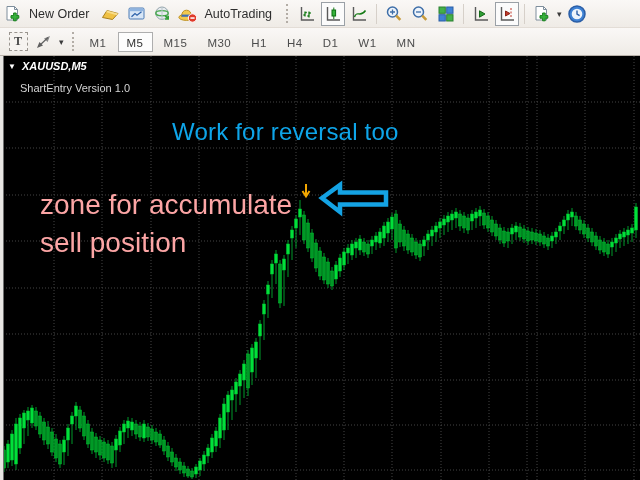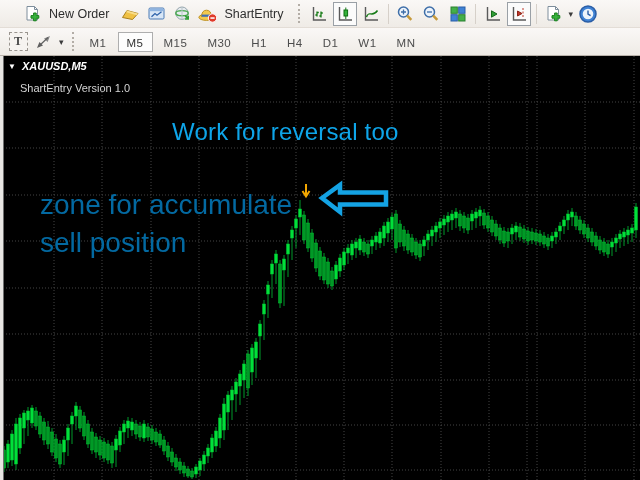--- a/index.html
+++ b/index.html
@@ -7,21 +7,21 @@
     width:640px;height:480px;position:relative;overflow:hidden;
     background:#000;font-family:"Liberation Sans",sans-serif;
     -webkit-font-smoothing:antialiased;
   }
   
   .toolbar{
     position:absolute;left:0;width:640px;height:28px;
     background:linear-gradient(#faf8f6,#efebe6);
     display:flex;align-items:center;box-sizing:border-box;
   }
-  #toolbar-main{top:0;border-bottom:1px solid #e3ddd6;padding-left:20px;}
+  #toolbar-main{top:0;border-bottom:1px solid #e3ddd6;padding-left:0;}
   #toolbar-tf{top:28px;border-bottom:1px solid #b9b2aa;padding-left:5px;}
   .tbtn{
     display:flex;align-items:center;justify-content:center;
     height:24px;min-width:24px;margin:0 1px;border:1px solid transparent;
     box-sizing:border-box;cursor:default;
   }
   .tbtn.pressed{background:#fbfbfb;border:1px solid #9aa0a6;}
   .tlabel{font-size:12.5px;color:#2e2e2e;margin:0 8px 0 3px;white-space:nowrap;}
   .sep-line{width:1px;height:20px;background:#d6d0c9;margin:0 4px;}
   .handle{width:0;height:19px;border-left:2px dotted #b3ada6;margin:0 6px;}
@@ -45,21 +45,21 @@
     display:flex;align-items:center;white-space:pre;
   }
   #chart-header .tri{font-size:8px;margin-right:6px;color:#fff;}
   #chart-header .sym{margin-right:9px;font-style:italic;}
   #indicator-label{position:absolute;top:26px;left:20px;color:#d4d4d4;font-size:11px;}
   .ann-yellow{
     position:absolute;top:62px;left:172px;color:#0ea5e9;font-size:24px;
     letter-spacing:.2px;white-space:nowrap;
   }
   .ann-blue{
-    position:absolute;top:130px;left:40px;color:#0369a1;font-size:28px;
+    position:absolute;top:130px;left:40px;color:#fca5a5;font-size:28px;
     line-height:38px;white-space:nowrap;
   }
 </style>
 </head>
 <body>
 
 <div class="toolbar" id="toolbar-main">
   <div class="tbtn">
     <svg width="18" height="18" viewBox="0 0 18 18">
       <path d="M3 1.5h7.5l3 3V15H3z" fill="#ffffff" stroke="#7e8e9c"></path>
@@ -92,21 +92,21 @@
   </div>
   <div class="tbtn">
     <svg width="20" height="18" viewBox="0 0 20 18">
       <ellipse cx="8.5" cy="12.3" rx="7.6" ry="3.1" fill="#f3c94e" stroke="#bf9226"></ellipse>
       <path d="M3.6 12 Q3.6 5.2 8.5 5.2 Q13.4 5.2 13.4 12" fill="#f3c94e" stroke="#bf9226"></path>
       <path d="M3.7 10.7 h9.6" stroke="#3f6fb5" stroke-width="2.2"></path>
       <circle cx="14.5" cy="13" r="4.2" fill="#e03b2a" stroke="#ffffff"></circle>
       <rect x="12.4" y="12.3" width="4.2" height="1.5" fill="#ffffff"></rect>
     </svg>
   </div>
-  <span class="tlabel">ShartEntry</span>
+  <span class="tlabel">AutoTrading</span>
 
   <div class="handle"></div>
 
   <div class="tbtn">
     <svg width="18" height="18" viewBox="0 0 18 18">
       <path d="M3.5 2 v13 h12.5" fill="none" stroke="#5a5a5a" stroke-width="1.4"></path>
       <path d="M7 11.5 v-5 M7 7.5 h1.8 M5.4 10 h1.6 M11 12.5 v-6 M11 8 h1.8 M9.4 11 h1.6" fill="none" stroke="#157a15" stroke-width="1.3"></path>
     </svg>
   </div>
   <div class="tbtn pressed">

